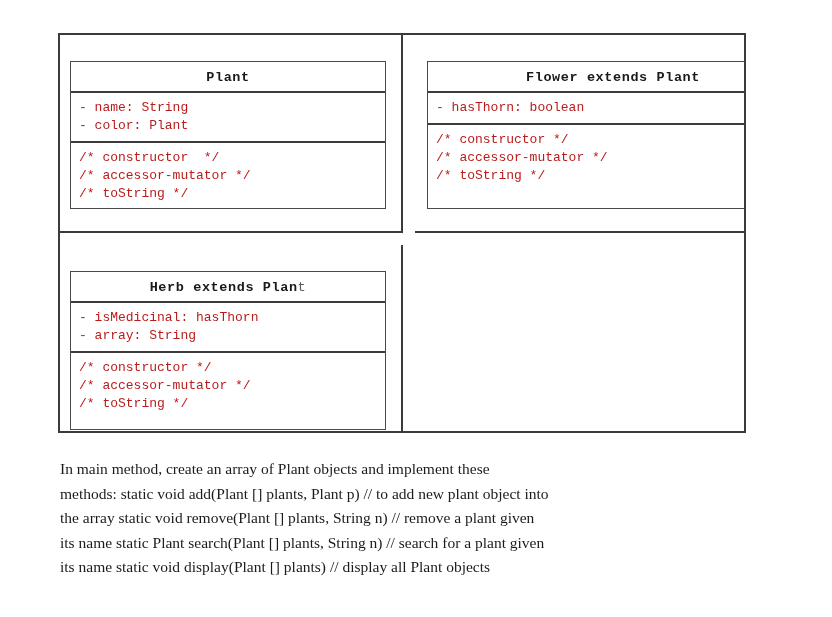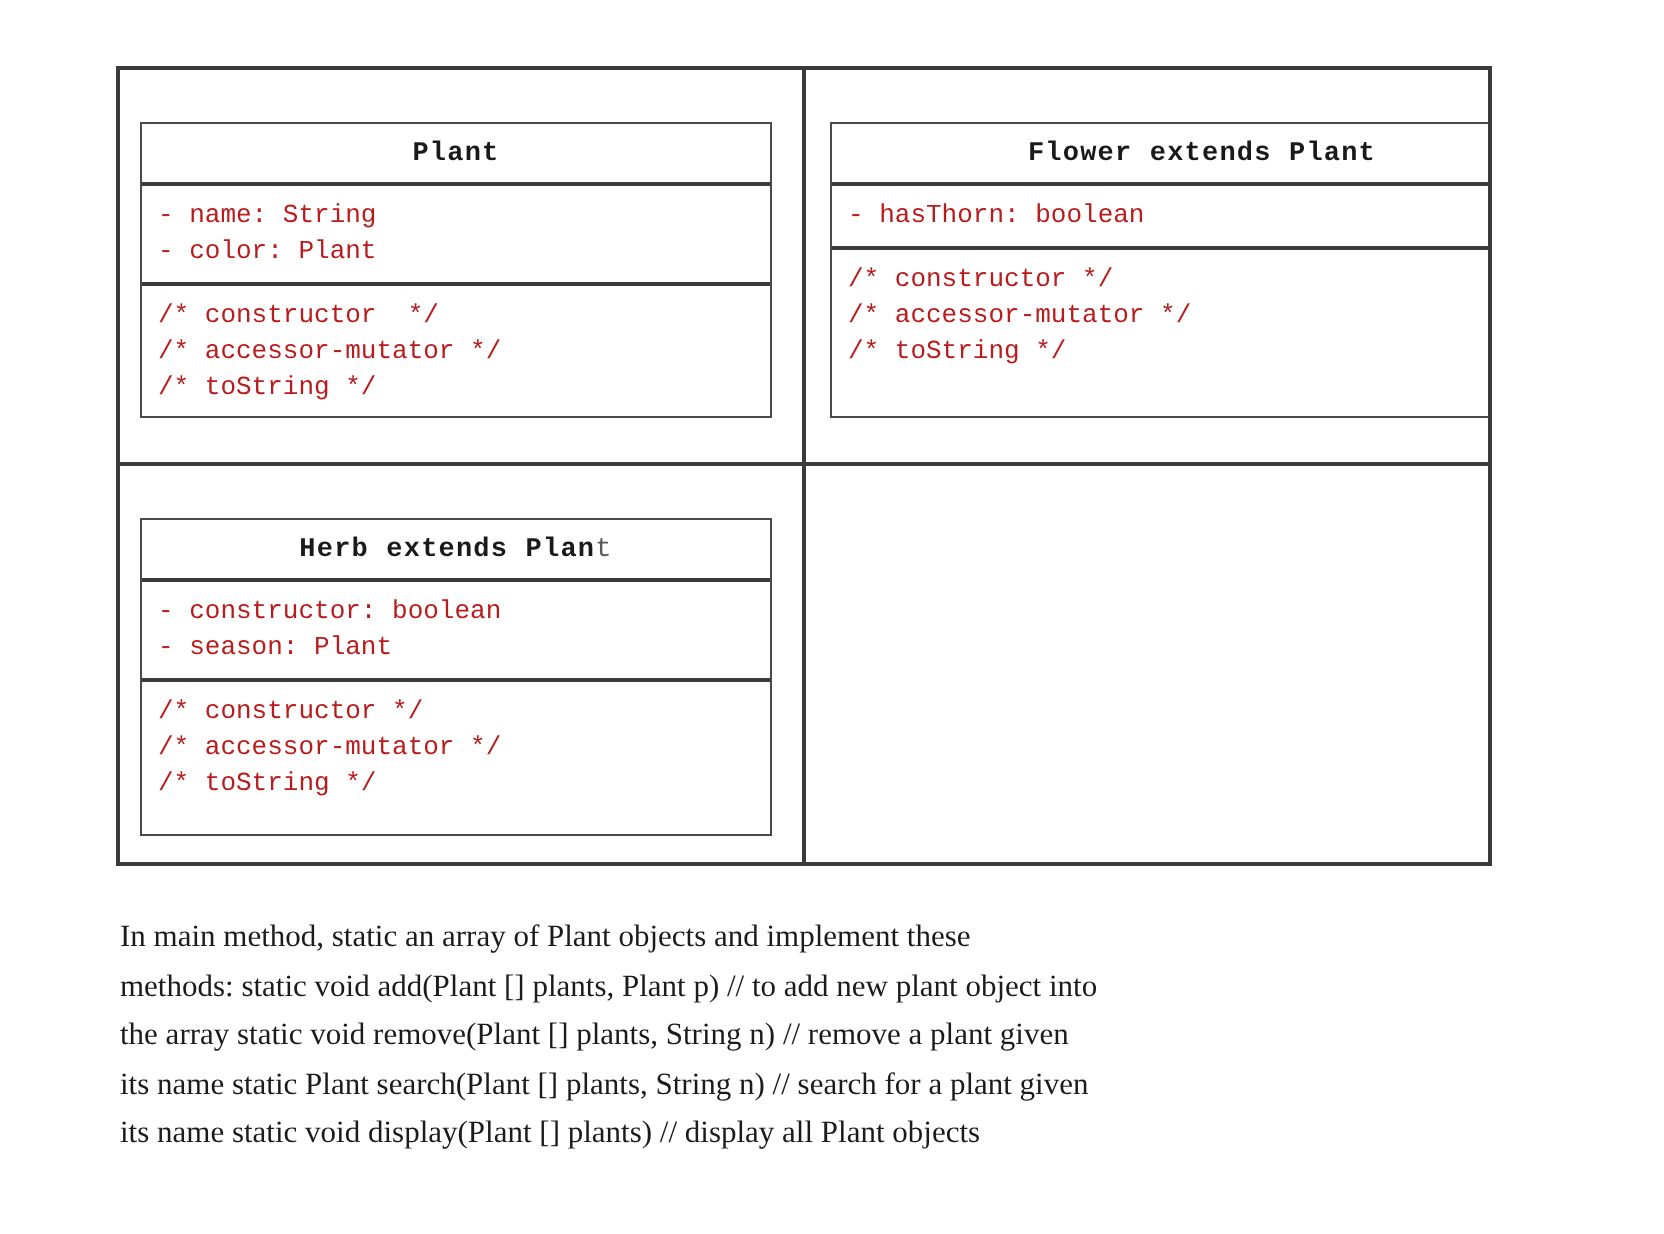--- a/index.html
+++ b/index.html
@@ -22,20 +22,21 @@
     left: 58px;
     top: 33px;
     width: 688px;
     height: 400px;
     box-sizing: border-box;
     border: 2px solid #3b3b3b;
     display: grid;
     grid-template-columns: 343px 1fr;
     grid-template-rows: 198px 1fr;
     background: #ffffff;
+    gap: 12px;
   }
   .cell {
     box-sizing: border-box;
     position: relative;
     overflow: hidden;
   }
   .cell-tl { border-right: 2px solid #3b3b3b; border-bottom: 2px solid #3b3b3b; }
   .cell-tr { border-bottom: 2px solid #3b3b3b; }
   .cell-bl { border-right: 2px solid #3b3b3b; }
   .cell-br { }
@@ -137,36 +138,36 @@
       </div>
     </div>
   </div>
 
   <div class="cell cell-bl">
     <div class="class-box herb">
       <div class="cb-title">
         <span>Herb extends Plan</span><span class="thin-glyph">t</span>
       </div>
       <div class="cb-attrs">
-        <div class="cb-line">- constructor: boolean</div>
-        <div class="cb-line">- season: Plant</div>
+        <div class="cb-line">- isMedicinal: hasThorn</div>
+        <div class="cb-line">- array: String</div>
       </div>
       <div class="cb-methods">
         <div class="cb-line">/* constructor */</div>
         <div class="cb-line">/* accessor-mutator */</div>
         <div class="cb-line">/* toString */</div>
       </div>
     </div>
   </div>
 
   <div class="cell cell-br">
     <span></span>
   </div>
 
 </div>
 
 <div class="note">
-  <div class="note-line">In main method, static an array of Plant objects and implement these</div>
+  <div class="note-line">In main method, create an array of Plant objects and implement these</div>
   <div class="note-line">methods: static void add(Plant [] plants, Plant p) // to add new plant object into</div>
   <div class="note-line">the array static void remove(Plant [] plants, String n) // remove a plant given</div>
   <div class="note-line">its name static Plant search(Plant [] plants, String n) // search for a plant given</div>
   <div class="note-line">its name static void display(Plant [] plants) // display all Plant objects</div>
 </div>
 
 </body></html>

